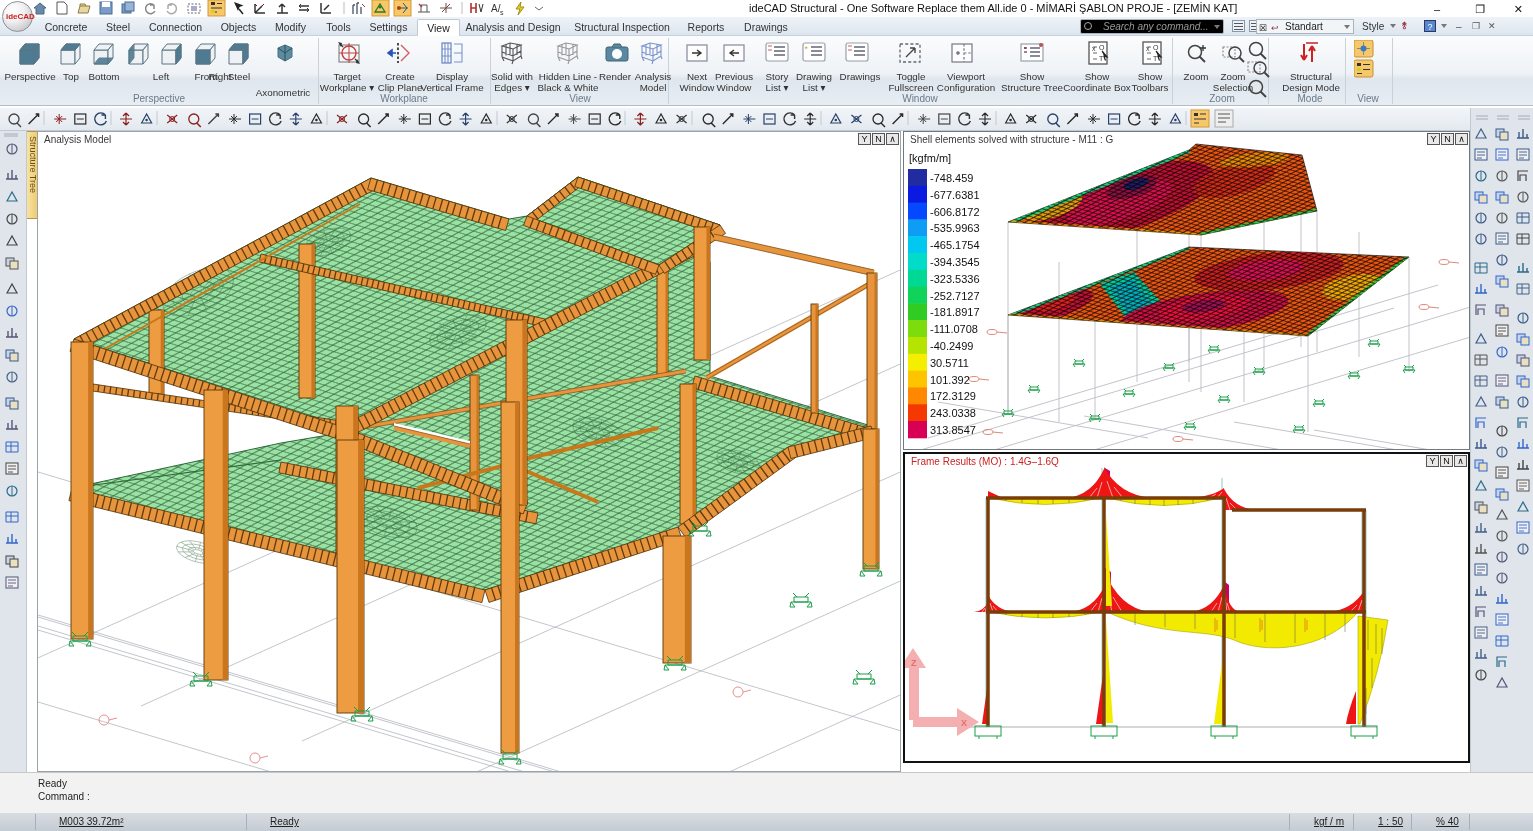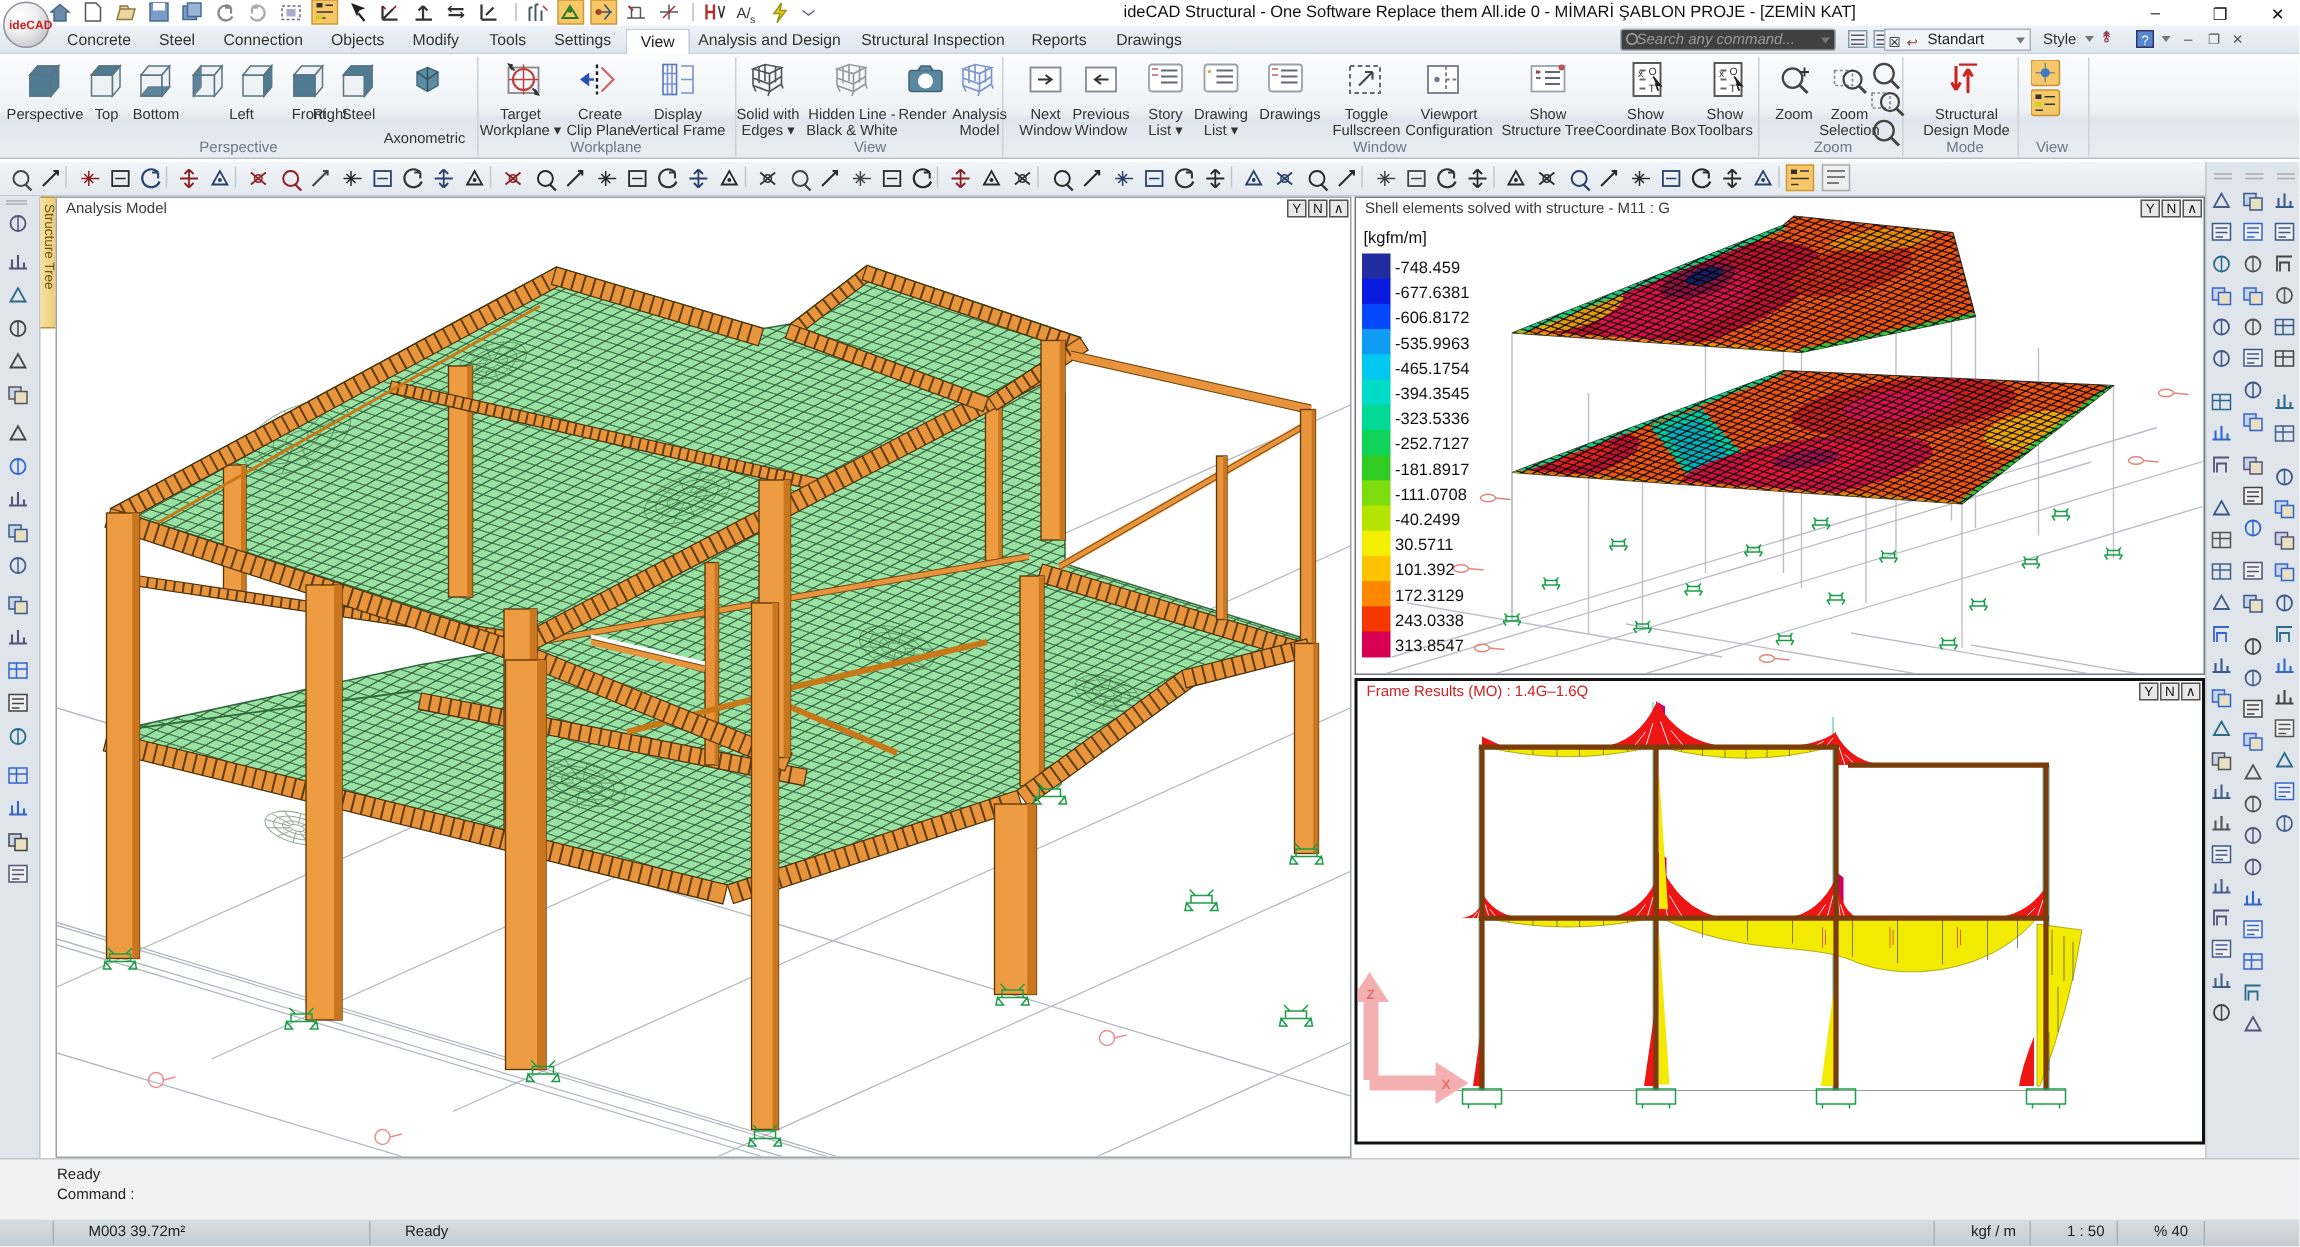--- a/index.html
+++ b/index.html
@@ -13,21 +13,21 @@
 
 #qat { left:33px; top:0px; height:17px; }
 
 #logo { left:2px; top:1px; width:31px; height:31px; border-radius:50%; background:radial-gradient(circle at 35% 30%, #ffffff 0%, #f0f0f2 40%, #c8c8cc 80%, #9a9aa0 100%); border:1px solid #909098; z-index:40; }
 #logo span { position:absolute; left:3px; top:10px; font-size:8px; font-weight:bold; color:#cc2020; }
 
 #menubar { left:0; top:17px; width:1533px; height:19px; background:linear-gradient(#eef3f8,#dde5ee); border-bottom:1px solid #c8d2dc;padding-left:15px; }
 .tab { position:absolute; top:2px; height:17px; font-size:10.5px; color:#333; line-height:16px; text-align:center; white-space:nowrap; }
 .tab.active { background:#ffffff; border:1px solid #c0cad4; border-bottom:none; border-radius:2px 2px 0 0; color:#222; }
 
-#searchbox { left:1080px; top:19px; width:144px; height:15px; background:#404040; border:1px solid #aab4be; border-radius:2px; font-size:10px; color:#999; font-style:italic; padding-left:10px; line-height:13px; }
+#searchbox { left:1080px; top:19px; width:144px; height:15px; background:#000000; border:1px solid #aab4be; border-radius:2px; font-size:10px; color:#999; font-style:italic; padding-left:22px; line-height:13px; }
 #stdcombo { left:1256px; top:19px; width:98px; height:15px; background:#f2f5f8; border:1px solid #aab4be; font-size:10px; color:#222; padding-left:28px; line-height:13px; }
 
 #ribbon { left:0; top:36px; width:1533px; height:70px; background:linear-gradient(#fbfcfd 0%, #eef2f6 55%, #dfe6ed 62%, #e7edf3 100%); border-bottom:1px solid #b4bec8; }
 .rlabel { position:absolute; bottom:1px; width:100%; text-align:center; font-size:10px; color:#6a7a88; }
 .rtext { position:absolute; font-size:9.8px; color:#333; text-align:center; line-height:10.5px; }
 
 #toolbar2 { left:0; top:108px; width:1533px; height:23px; background:linear-gradient(#f2f5f8,#e3e9ef); border-bottom:1px solid #c0cad2; }
 
 #leftdock { left:0; top:131px; width:27px; height:682px; background:#dfe5ea; border-right:1px solid #c0c8d0; }
 #sttab { left:27px; top:131px; width:14px; height:88px; background:linear-gradient(90deg,#f8e2a0,#ecc468); border:1px solid #bb9440; border-left:none; }
@@ -40,21 +40,21 @@
 .vpbtns { position:absolute; right:1px; top:1px; display:flex; }
 .vpb { width:13px; height:12px; background:#e8e8e8; border:1px solid #555; margin-left:1px; font-size:9px; line-height:10px; text-align:center; color:#111; }
 
 #rightdock { left:1470px; top:108px; width:63px; height:723px; background:#dfe5ea; border-left:1px solid #c0c8d0; }
 
 #cmd { left:0px; top:772px; width:1533px; height:41px; background:#f2f2f2; border-top:1px solid #c8c8c8; }
 #cmd .l1 { position:absolute; left:38px; top:5px; font-size:10px; color:#222; }
 #cmd .l2 { position:absolute; left:38px; top:18px; font-size:10px; color:#222; }
 
 #statusbar { left:0; top:813px; width:1533px; height:18px; background:linear-gradient(#d8dde2,#c4cbd2); }
-.seg { position:absolute; top:1px; height:16px; font-size:10px; color:#222; line-height:16px; padding-left:22px; border-right:1px solid #a8b0b8; }
+.seg { position:absolute; top:1px; height:16px; font-size:10px; color:#222; line-height:16px; padding-left:22px; border-right:1px solid #a8b0b8;text-decoration:underline; }
 </style>
 </head>
 <body>
 <div id="page">
   <div class="abs" id="titlebar"></div>
   <div class="abs" id="title-text">ideCAD Structural - One Software Replace them All.ide 0 - MİMARİ ŞABLON PROJE - [ZEMİN KAT]</div>
   <div class="abs winbtn" style="right:93px;">–</div>
   <div class="abs winbtn" style="right:48px;">❐</div>
   <div class="abs winbtn" style="right:10px;">✕</div>
   <div class="abs" id="qat"><svg width="520" height="17" viewBox="0 0 520 17" style="">

